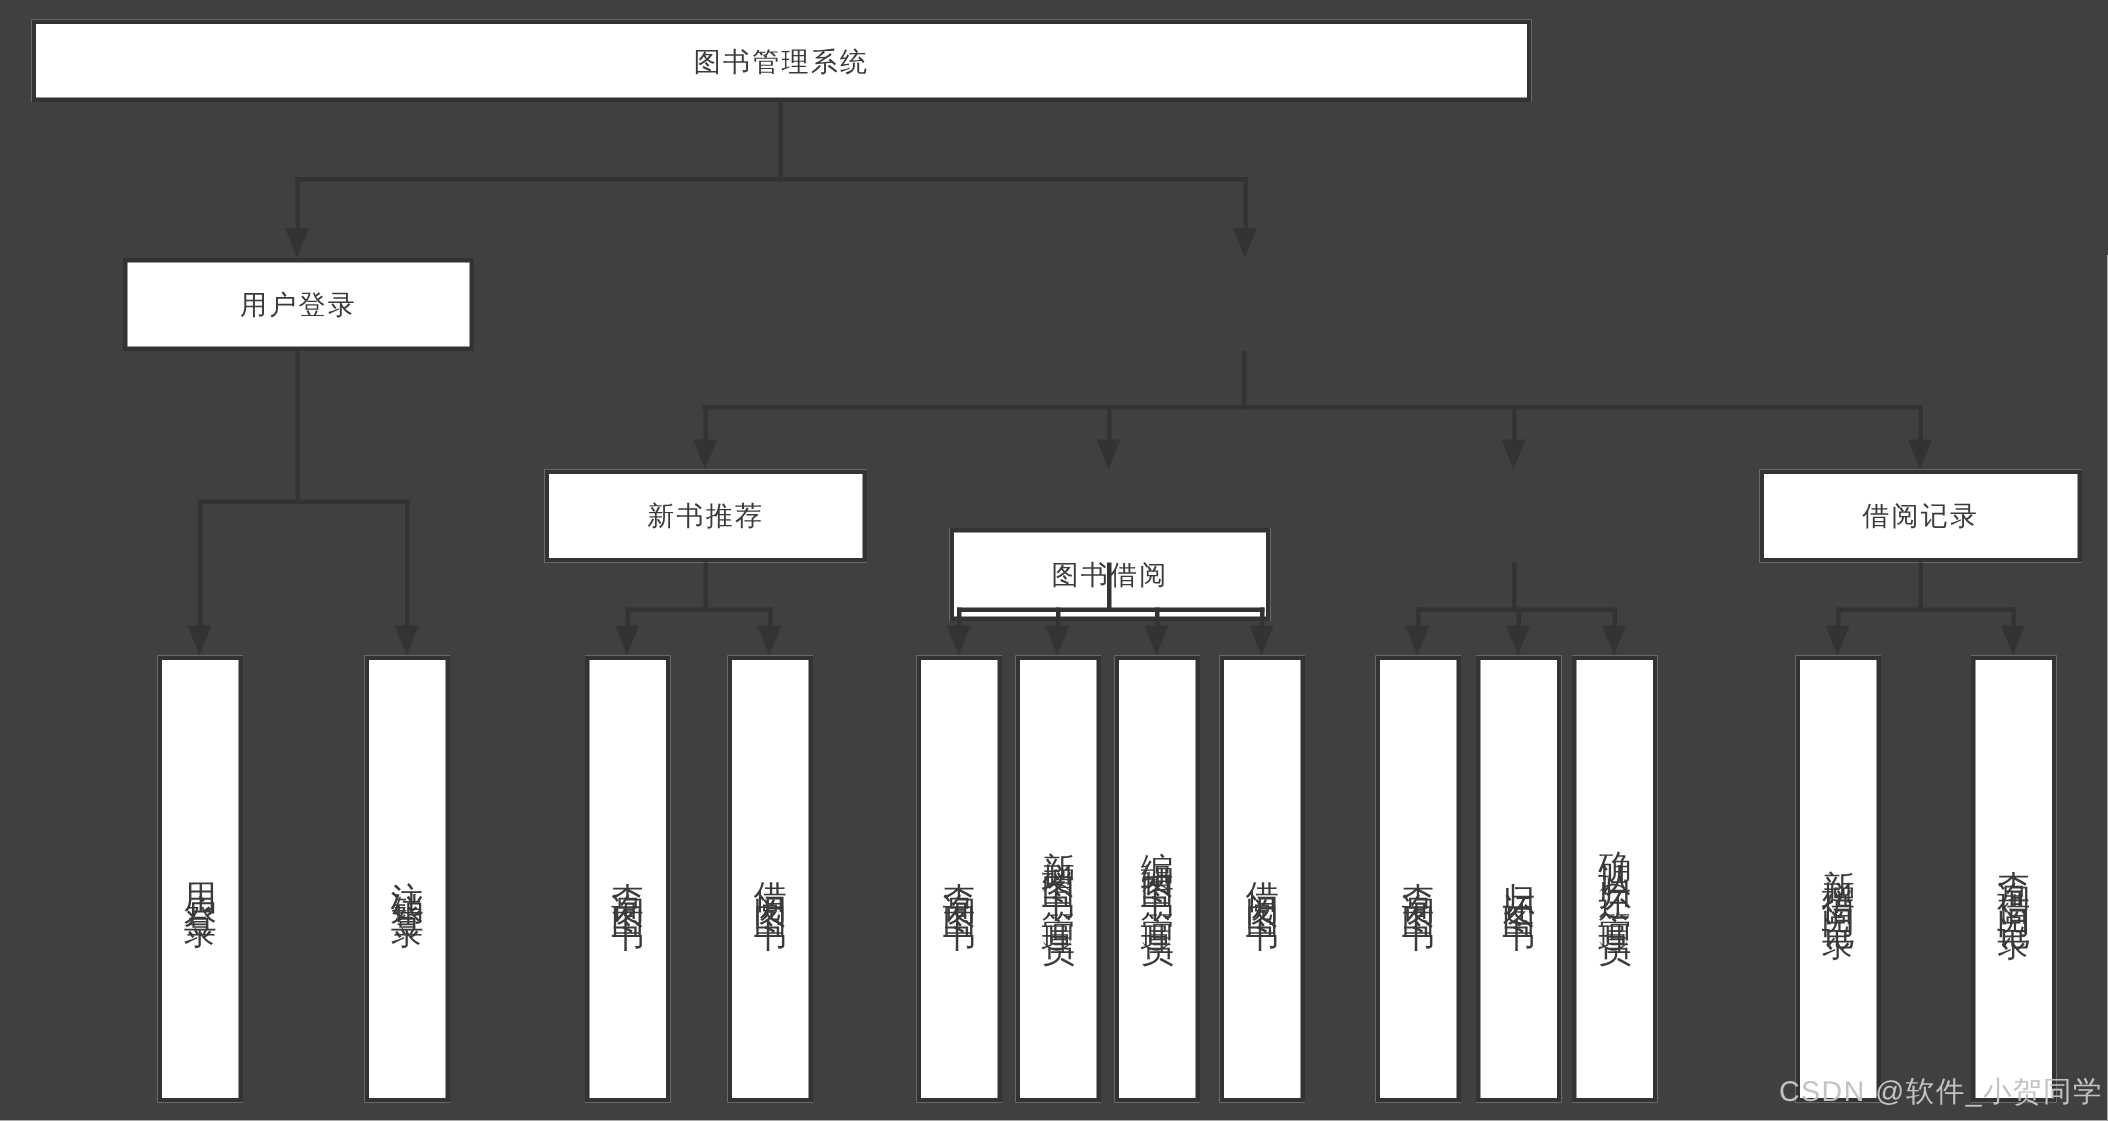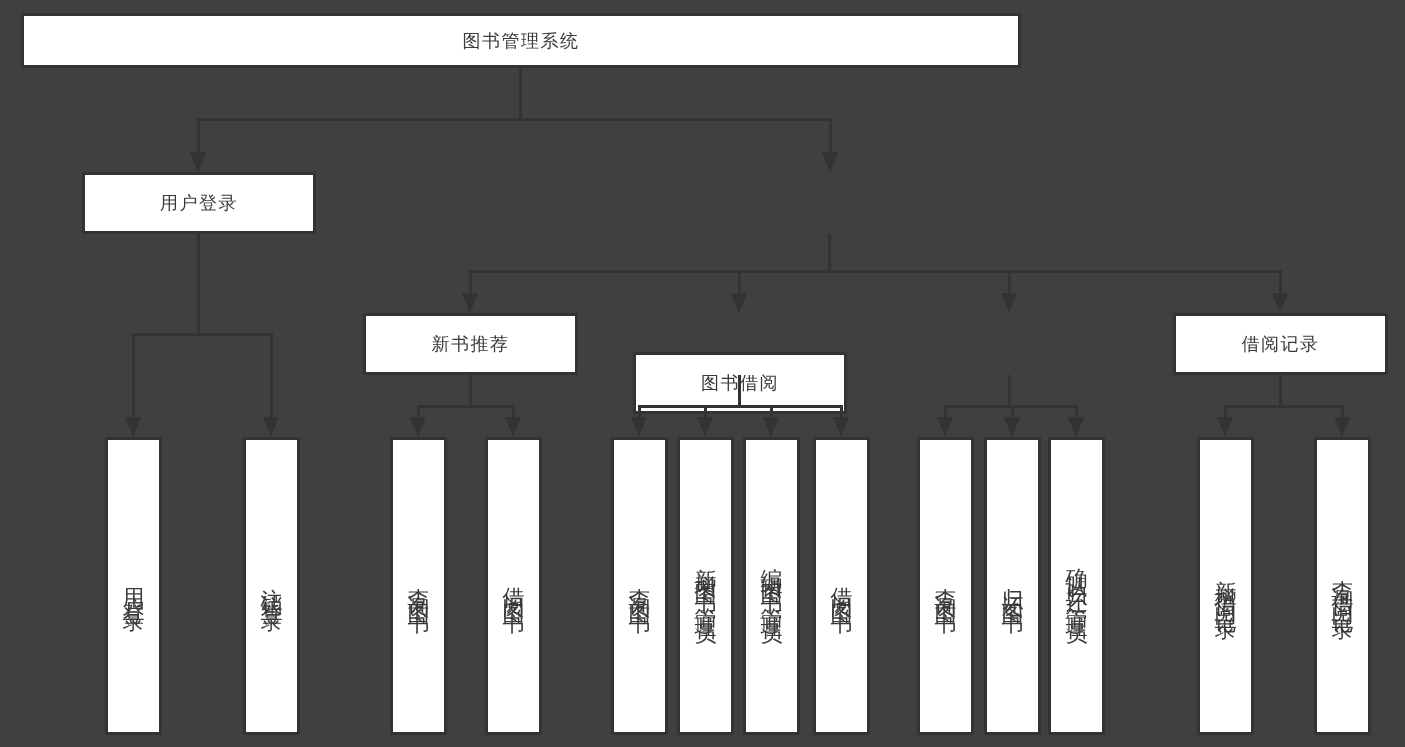--- a/index.html
+++ b/index.html
@@ -187,14 +187,15 @@
   <div class="leaf" style="left:1048px;">
     <span class="vtext">确认归还（管理员）</span>
   </div>
   <div class="leaf" style="left:1197px;">
     <span class="vtext">新增借阅记录</span>
   </div>
   <div class="leaf" style="left:1314px;">
     <span class="vtext">查询借阅记录</span>
   </div>
 
+  <div class="watermark">CSDN @软件_小贺同学</div>
 
 </div>
 
 </body></html>

